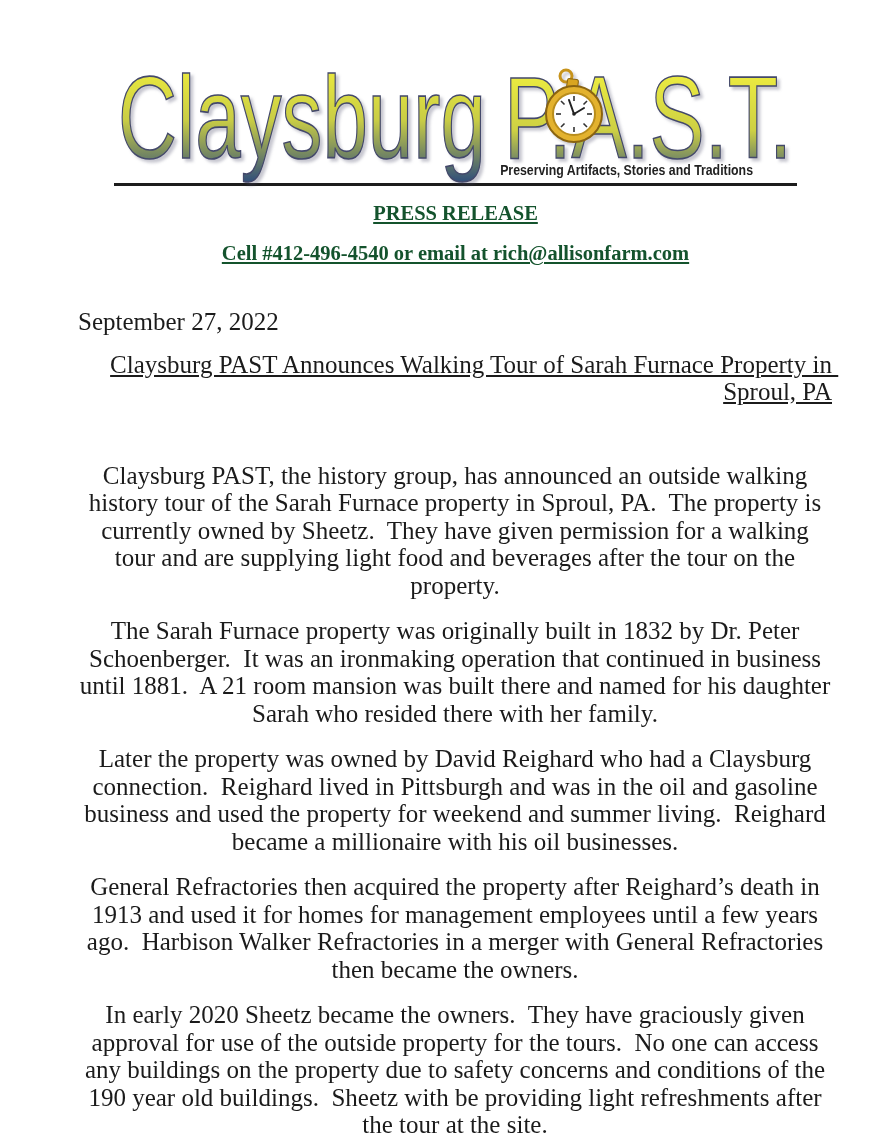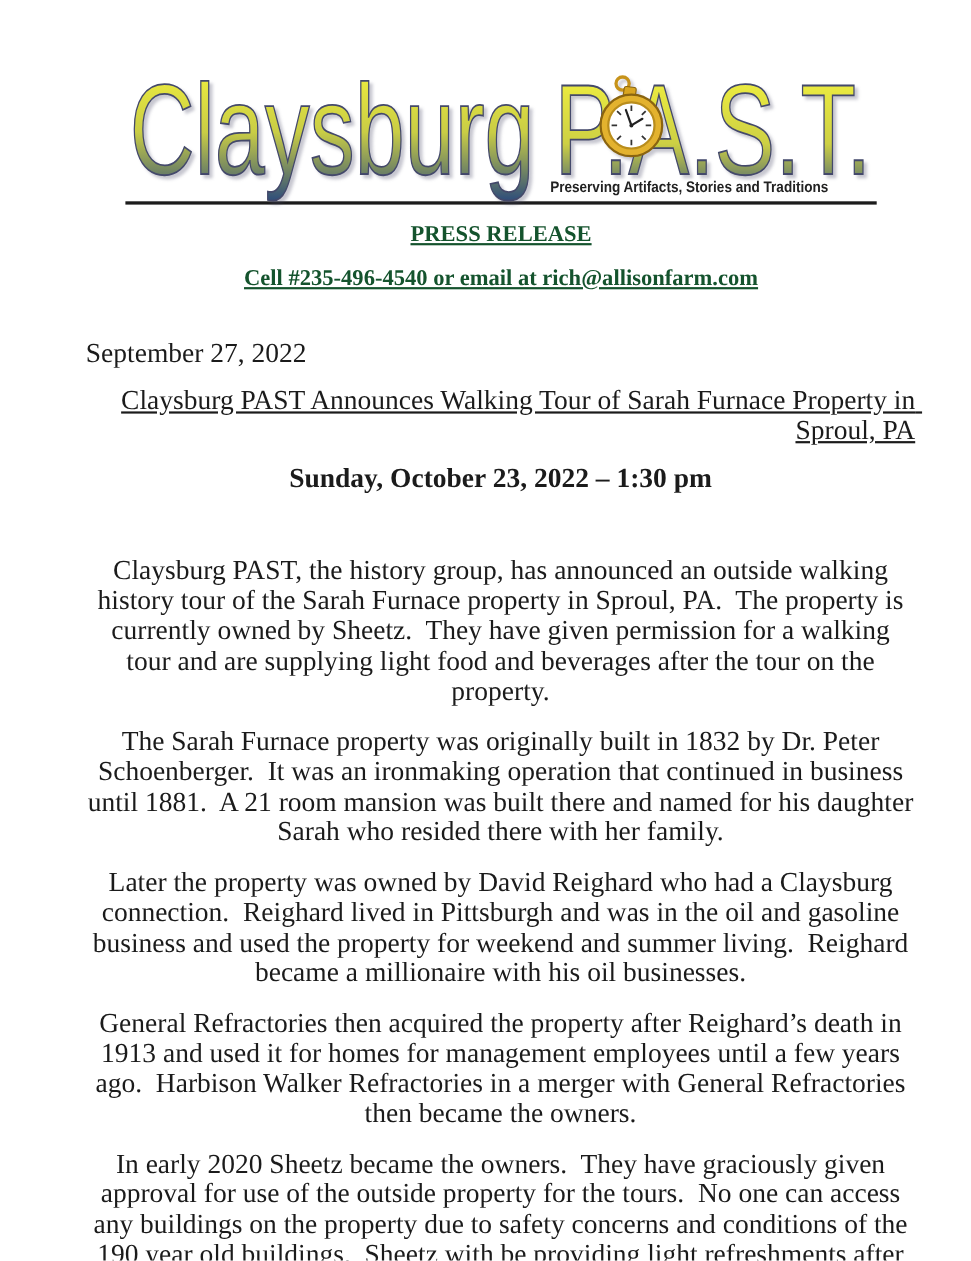--- a/index.html
+++ b/index.html
@@ -139,30 +139,29 @@
     </g>
   </svg>
 
   <div class="tagline">Preserving Artifacts, Stories and Traditions</div>
 
   <hr class="header-rule">
 
   <div class="pr-heading">PRESS RELEASE</div>
 
 
-  <div class="pr-contact">Cell #235-496-4540 or email at rich@allisonfarm.com</div>
+  <div class="pr-contact">Cell #412-496-4540 or email at rich@allisonfarm.com</div>
 </div>
 
 <div class="doc-body">
 
   <div class="date-line">September 27, 2022</div>
 
   <div class="headline">Claysburg PAST Announces Walking Tour of Sarah Furnace Property in Sproul, PA</div>
 
-  <div class="event-line">Sunday, October 23, 2022 – 1:30 pm</div>
 
   <div class="paragraphs">
     <p class="body-para">Claysburg PAST, the history group, has announced an outside walking history tour of the Sarah Furnace property in Sproul, PA.  The property is currently owned by Sheetz.  They have given permission for a walking tour and are supplying light food and beverages after the tour on the property.</p>
     <p class="body-para">The Sarah Furnace property was originally built in 1832 by Dr. Peter Schoenberger.  It was an ironmaking operation that continued in business until 1881.  A 21 room mansion was built there and named for his daughter Sarah who resided there with her family.</p>
     <p class="body-para">Later the property was owned by David Reighard who had a Claysburg connection.  Reighard lived in Pittsburgh and was in the oil and gasoline business and used the property for weekend and summer living.  Reighard became a millionaire with his oil businesses.</p>
     <p class="body-para">General Refractories then acquired the property after Reighard’s death in 1913 and used it for homes for management employees until a few years ago.  Harbison Walker Refractories in a merger with General Refractories then became the owners.</p>
     <p class="body-para">In early 2020 Sheetz became the owners.  They have graciously given approval for use of the outside property for the tours.  No one can access any buildings on the property due to safety concerns and conditions of the 190 year old buildings.  Sheetz with be providing light refreshments after the tour at the site.</p>
   </div>
 </div>
 

